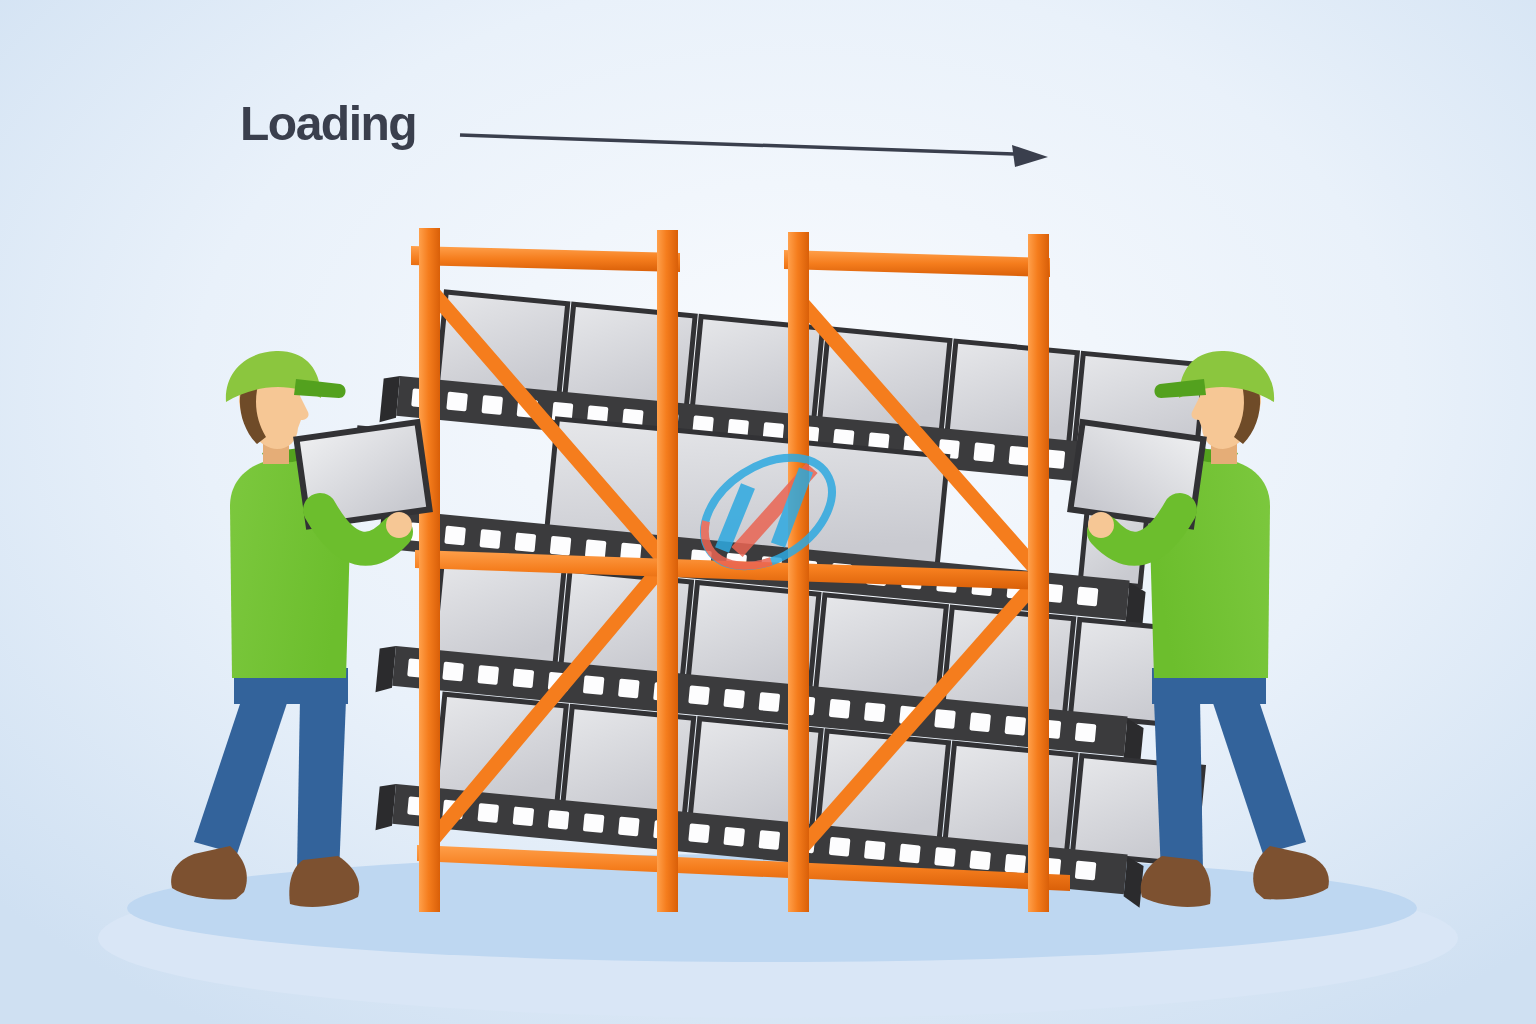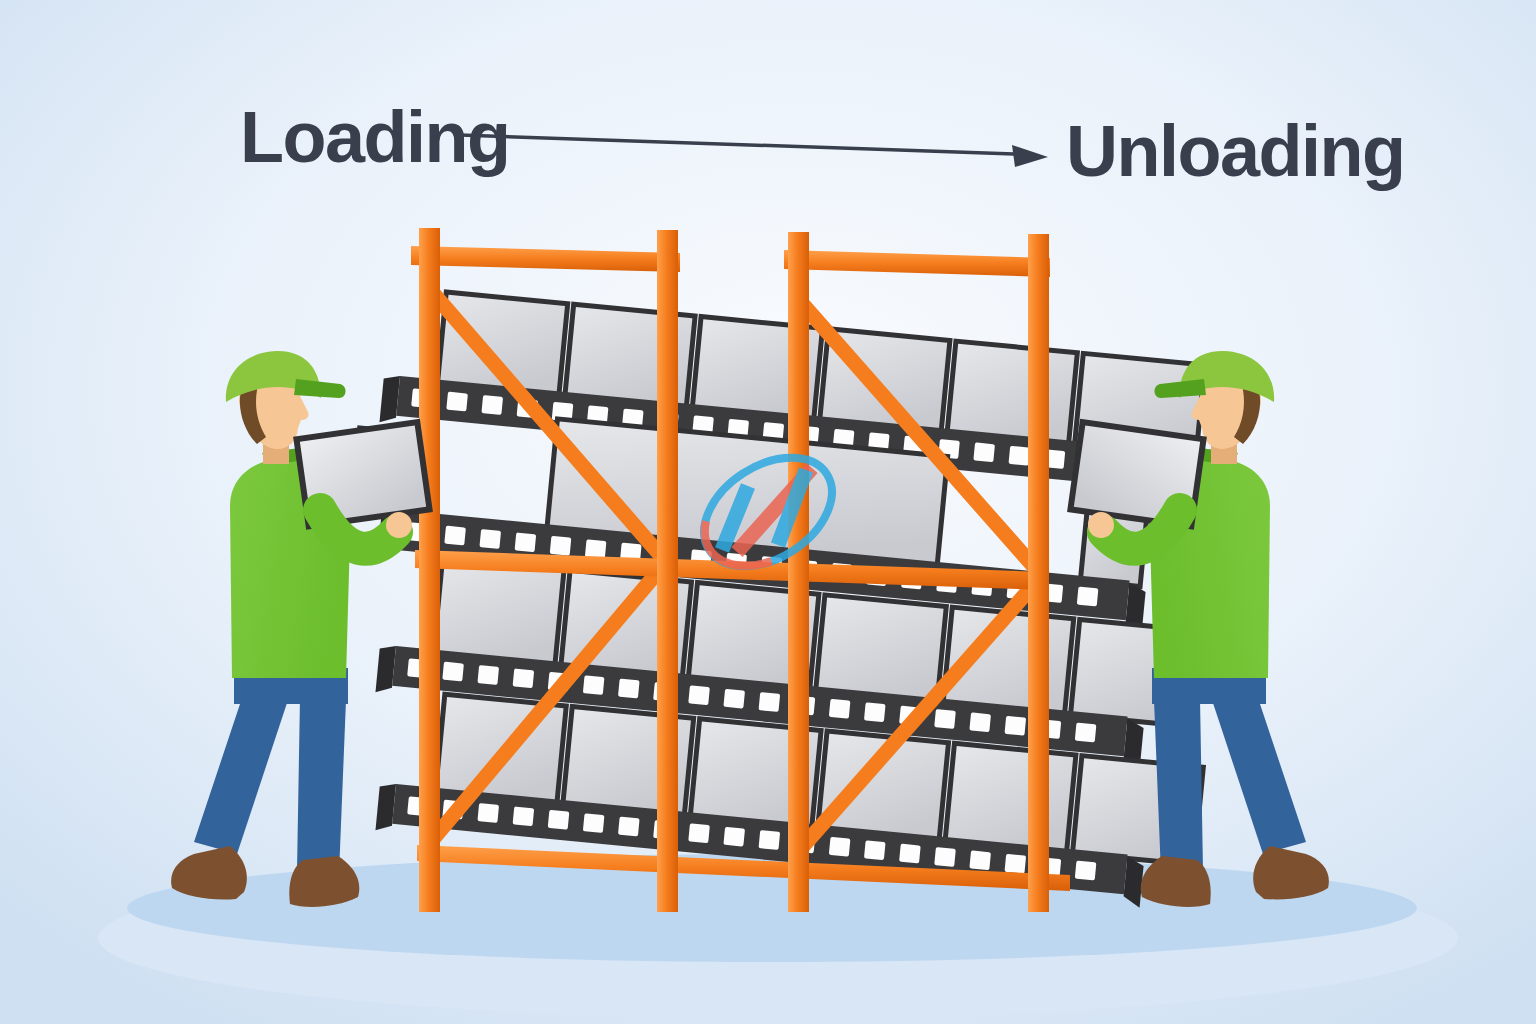--- a/index.html
+++ b/index.html
@@ -12,21 +12,21 @@
     --green-main:#6cbe2d; --green-dark:#53a11e; --cap-green:#8bc63e;
     --skin:#f6c795; --skin-shadow:#e5ad77; --hair-color:#6f4b28;
     --pants:#33639b; --shoe:#7d5130;
     --logo-blue:#2ea9e0; --logo-red:#ea6553;
   }
   html,body{margin:0;padding:0;}
   body{width:1536px;height:1024px;overflow:hidden;font-family:"Liberation Sans",sans-serif;}
   .canvas{position:relative;width:1536px;height:1024px;
     background:radial-gradient(ellipse 1100px 750px at 52% 38%, var(--bg-center) 0%, var(--bg-mid) 55%, var(--bg-edge) 100%);}
   .scene{position:absolute;left:0;top:0;}
-  .label{position:absolute;font-size:72px;font-weight:700;letter-spacing:-1.5px;color:var(--text-color);white-space:nowrap;}
+  .label{position:absolute;font-size:48px;font-weight:700;letter-spacing:-1.5px;color:var(--text-color);white-space:nowrap;}
   .label-loading{left:240px;top:96px;}
   .label-unloading{left:1066px;top:110px;}
   
   .floor-outer{fill:var(--floor-light);}
   .floor-inner{fill:var(--floor-dark);}
   .post{fill:url(#gradPost);}
   .beam{fill:url(#gradBeam);}
   .brace{stroke:var(--orange-main);stroke-width:15;stroke-linecap:square;}
   .strip{fill:var(--strip-color);}
   .strip-cap{fill:var(--strip-end);}
@@ -272,14 +272,13 @@
       <path class="arm" d="M 320 510 C 346 556 372 558 396 532"></path>
       <circle class="skin" cx="399" cy="525" r="13"></circle>
     </g>
 
     <g transform="translate(1500,0) scale(-1,1)">
       <use href="#workerShape"></use>
     </g>
   </svg>
 
   <div class="label label-loading">Loading</div>
-  <div class="label label-unloading">Unloading</div>
 </div>
 
 </body></html>

